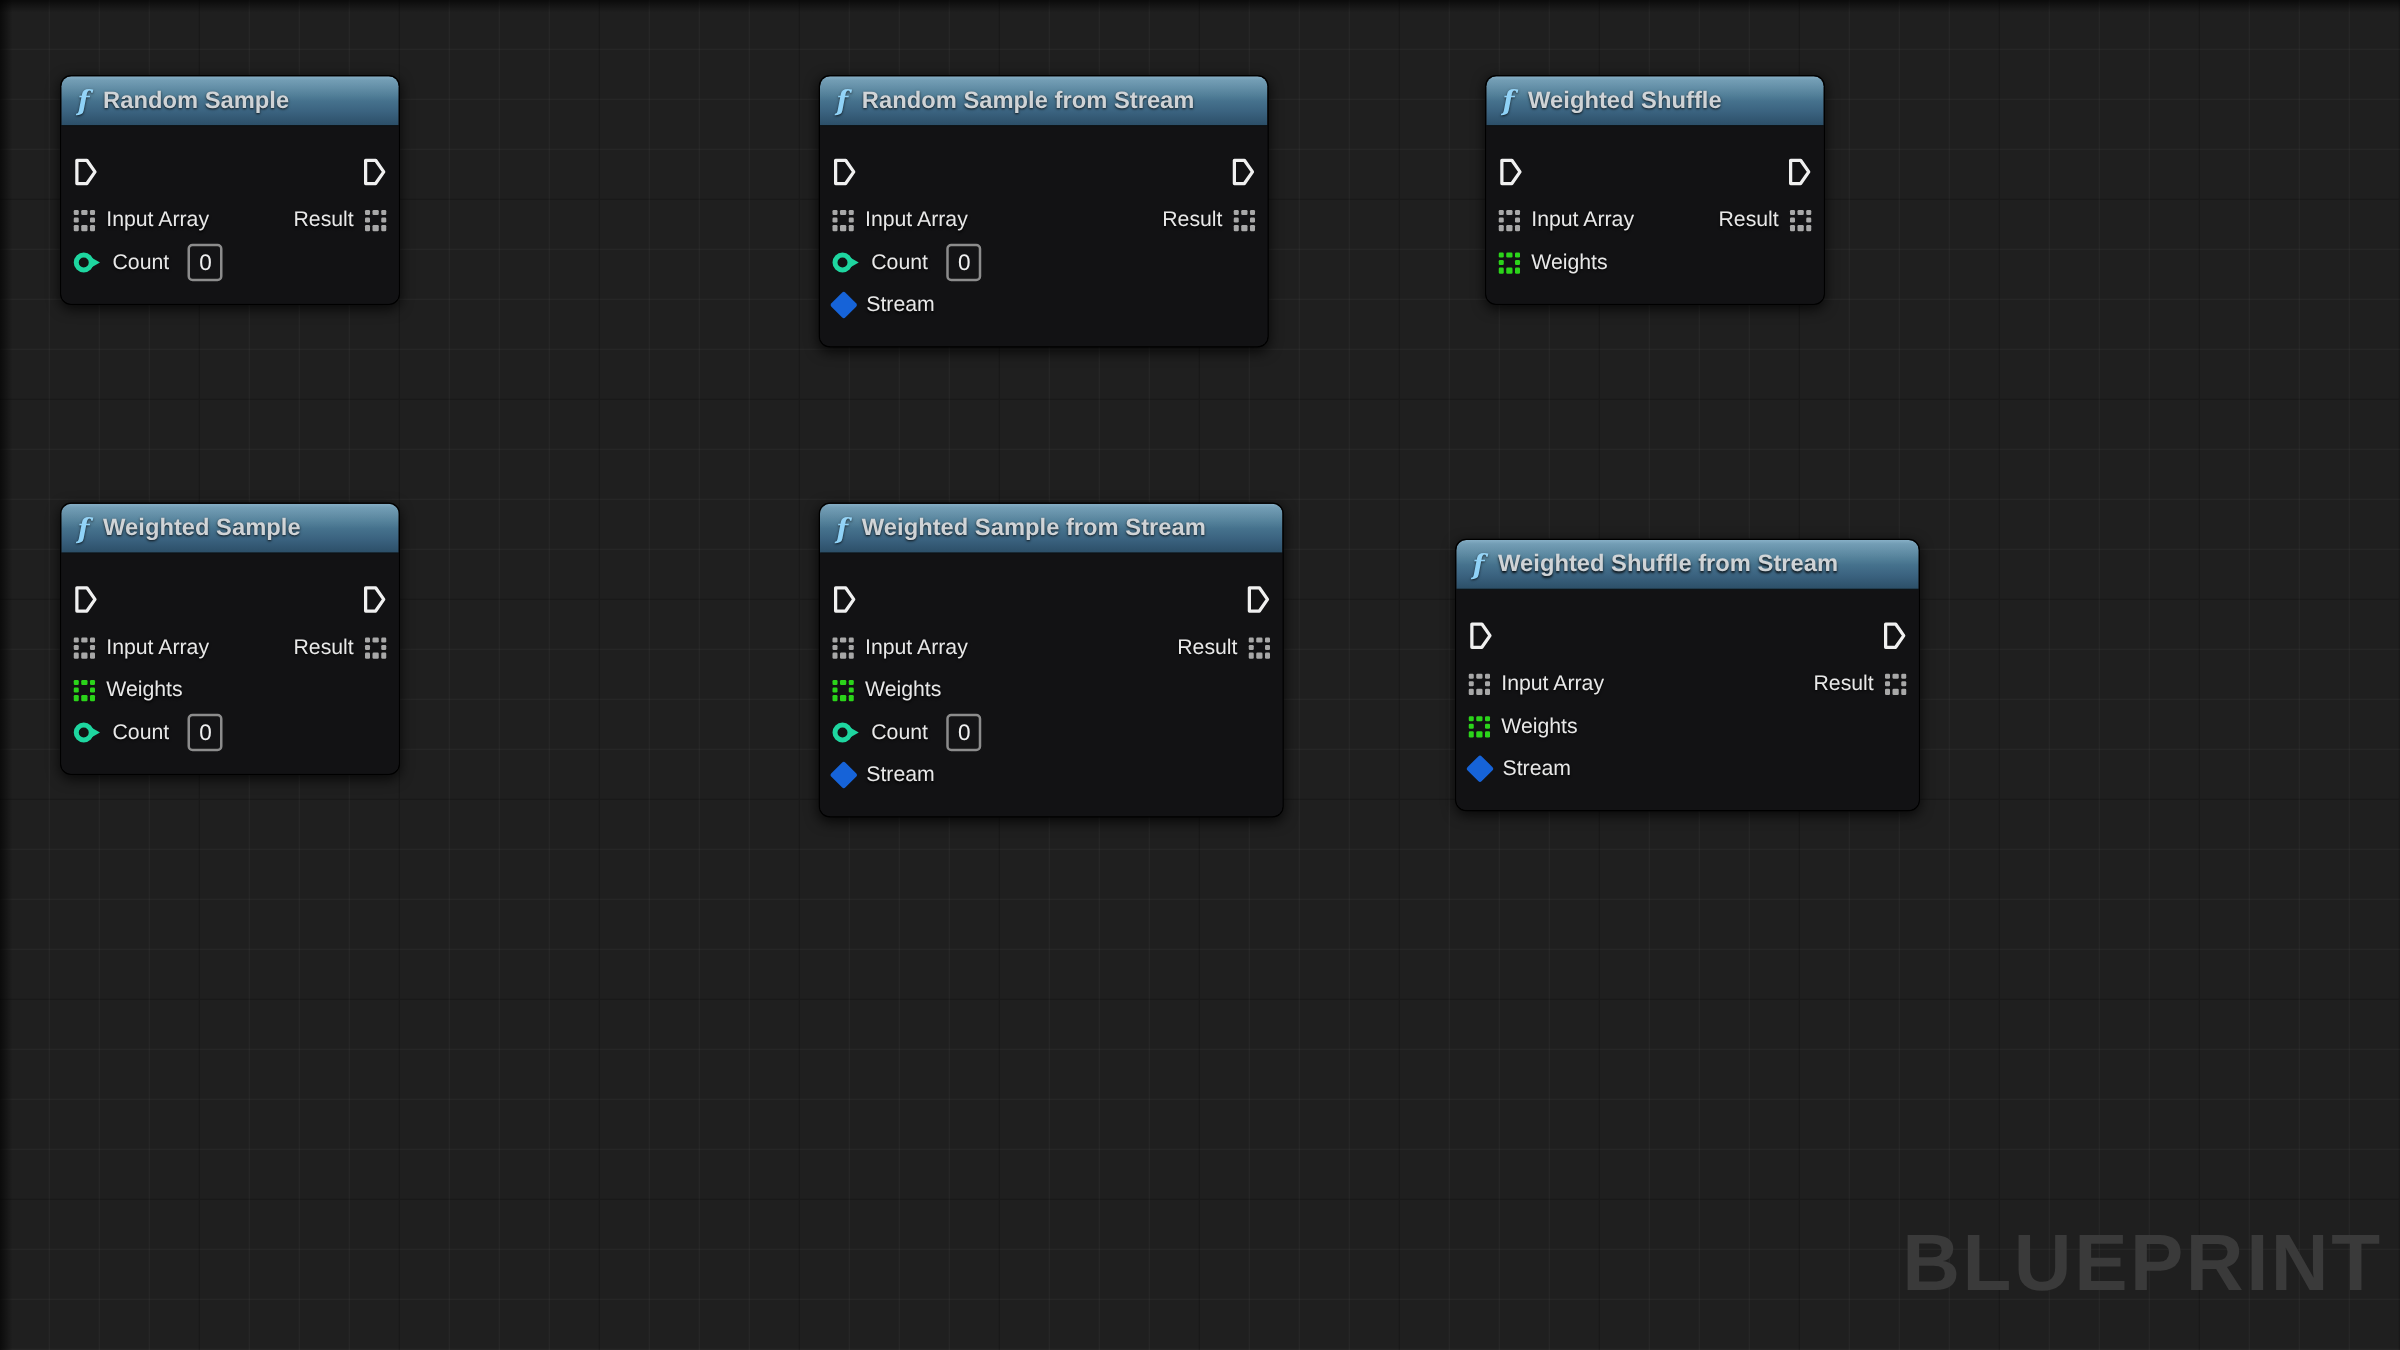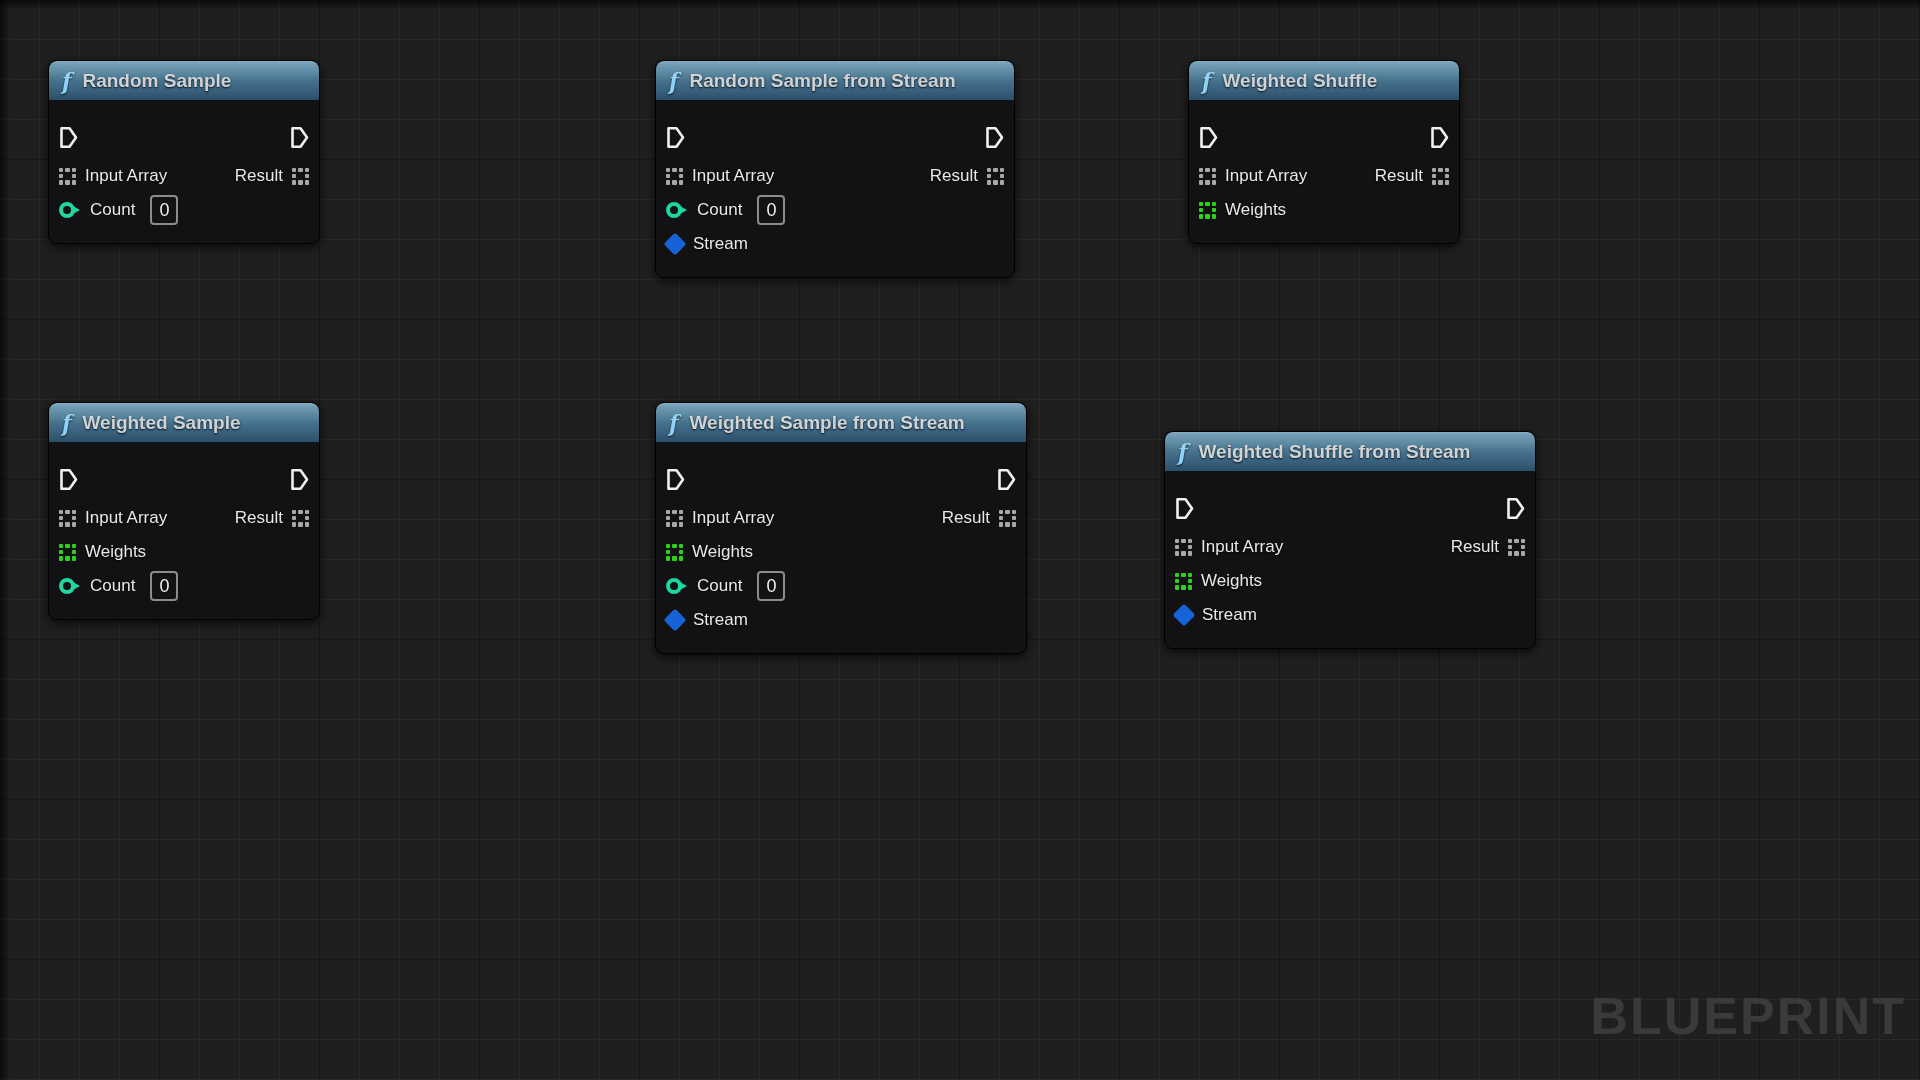--- a/index.html
+++ b/index.html
@@ -36,21 +36,21 @@
   #edge-shade-left{
     position:absolute; left:0; top:0; width:10px; height:1080px;
     background:linear-gradient(to right, rgba(0,0,0,0.65), rgba(0,0,0,0));
     pointer-events:none;
   }
 
   
   #watermark {
     position:absolute;
     right:14px; bottom:38px;
-    font-size:52px;
+    font-size:64px;
     font-weight:bold;
     letter-spacing:2px;
     color:#3a3a3a;
     user-select:none;
     line-height:1;
   }
 
   
   .node {
     position:absolute;

